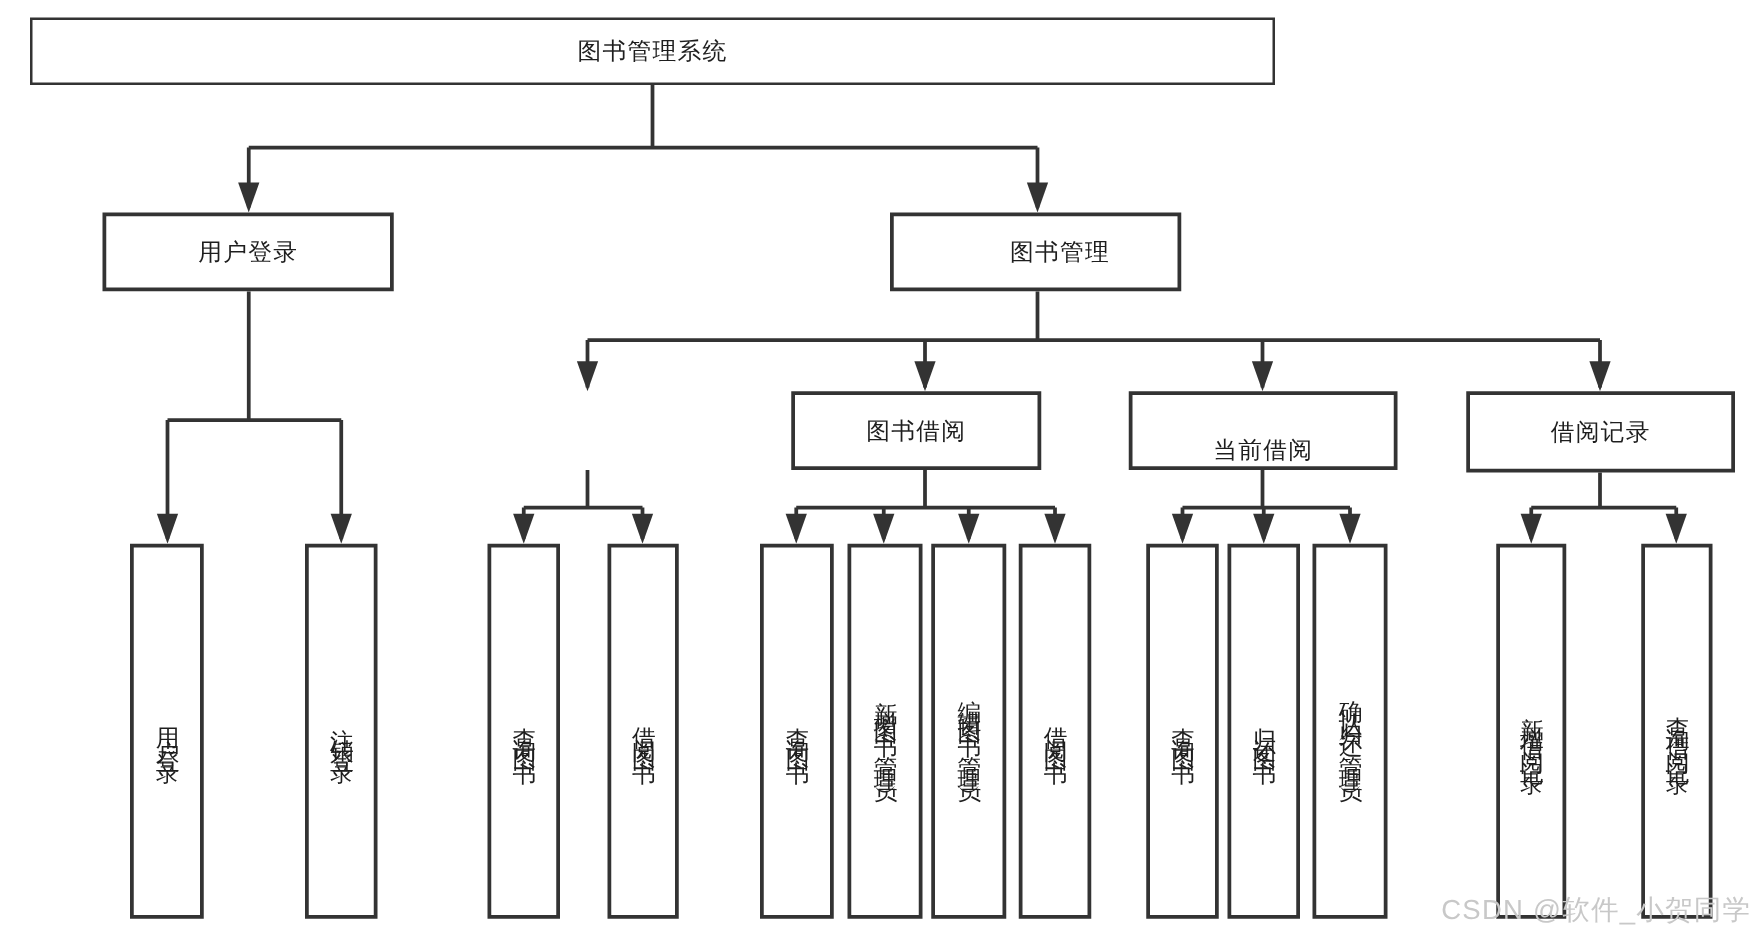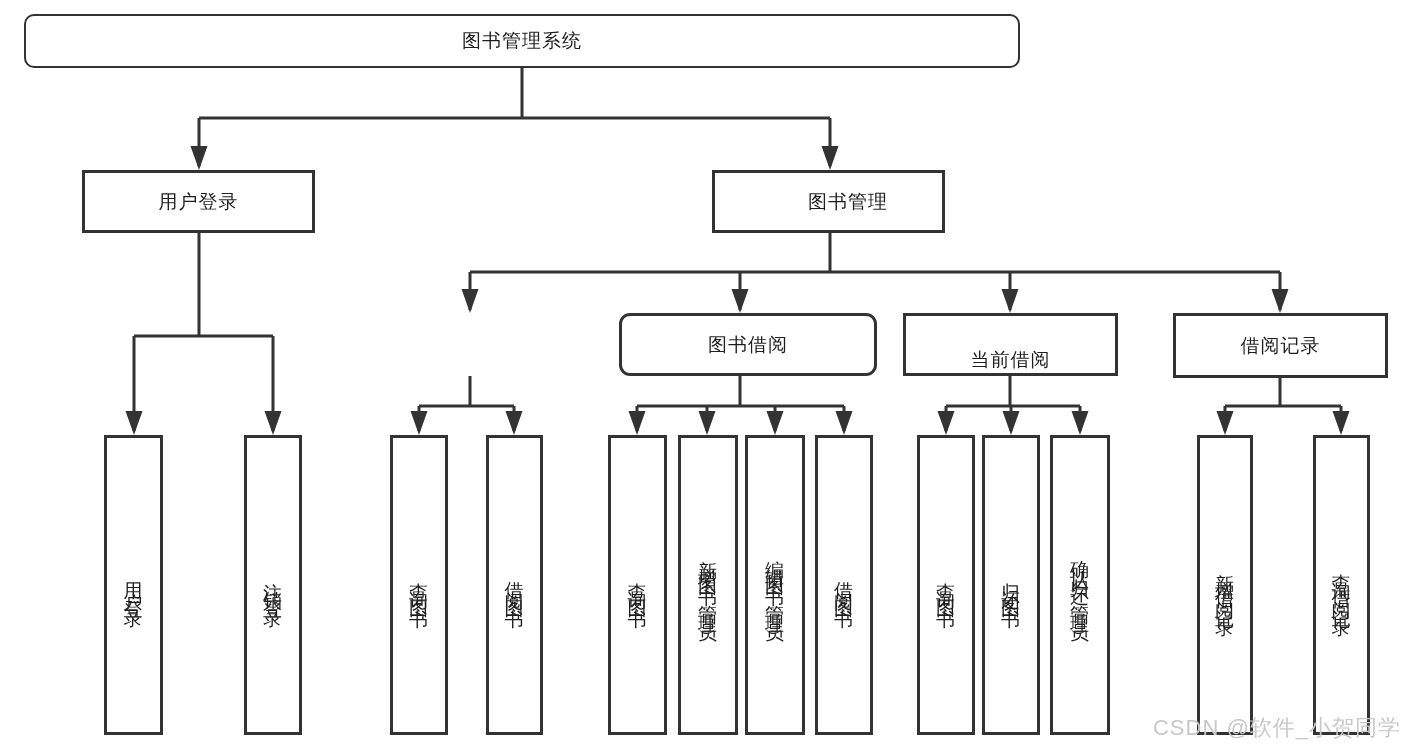--- a/index.html
+++ b/index.html
@@ -29,21 +29,21 @@
     background: #ffffff;
     border: 3px solid #333333;
     display: flex;
     align-items: center;
     justify-content: center;
     color: #1e1e1e;
     font-size: 19px;
     letter-spacing: 1px;
     z-index: 2;
   }
-  .node.root { border-width: 2px; border-radius: 10px; }
+  .node.root { border-width: 2px; }
   .leaf span {
     writing-mode: vertical-rl;
     text-orientation: mixed;
     letter-spacing: 9px;
     line-height: 1;
     font-size: 19px;
     white-space: nowrap;
   }
   .watermark {
     position: absolute;
@@ -105,21 +105,21 @@
     <span>图书管理系统</span>
   </div>
 
   <div class="node" style="left:82px; top:170px; width:233px; height:63px;">
     <span>用户登录</span>
   </div>
   <div class="node" style="left:712px; top:170px; width:233px; height:63px;padding-left:39px;">
     <span>图书管理</span>
   </div>
 
-  <div class="node" style="left:619px; top:313px; width:258px; height:63px;border-radius:11px;">
+  <div class="node" style="left:633px; top:313px; width:200px; height:63px;">
     <span>图书借阅</span>
   </div>
   <div class="node" style="left:903px; top:313px; width:215px; height:63px;align-items:flex-end;">
     <span>当前借阅</span>
   </div>
   <div class="node" style="left:1173px; top:313px; width:215px; height:65px;">
     <span>借阅记录</span>
   </div>
 
   <div class="node leaf" style="left:104px; top:435px; width:59px; height:300px;">

